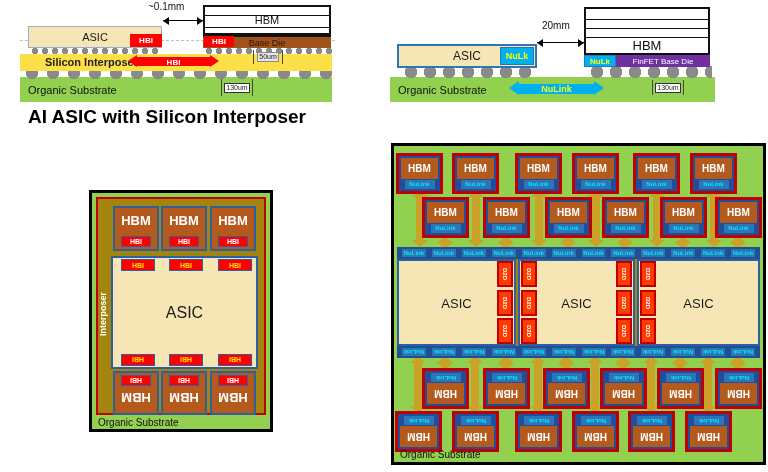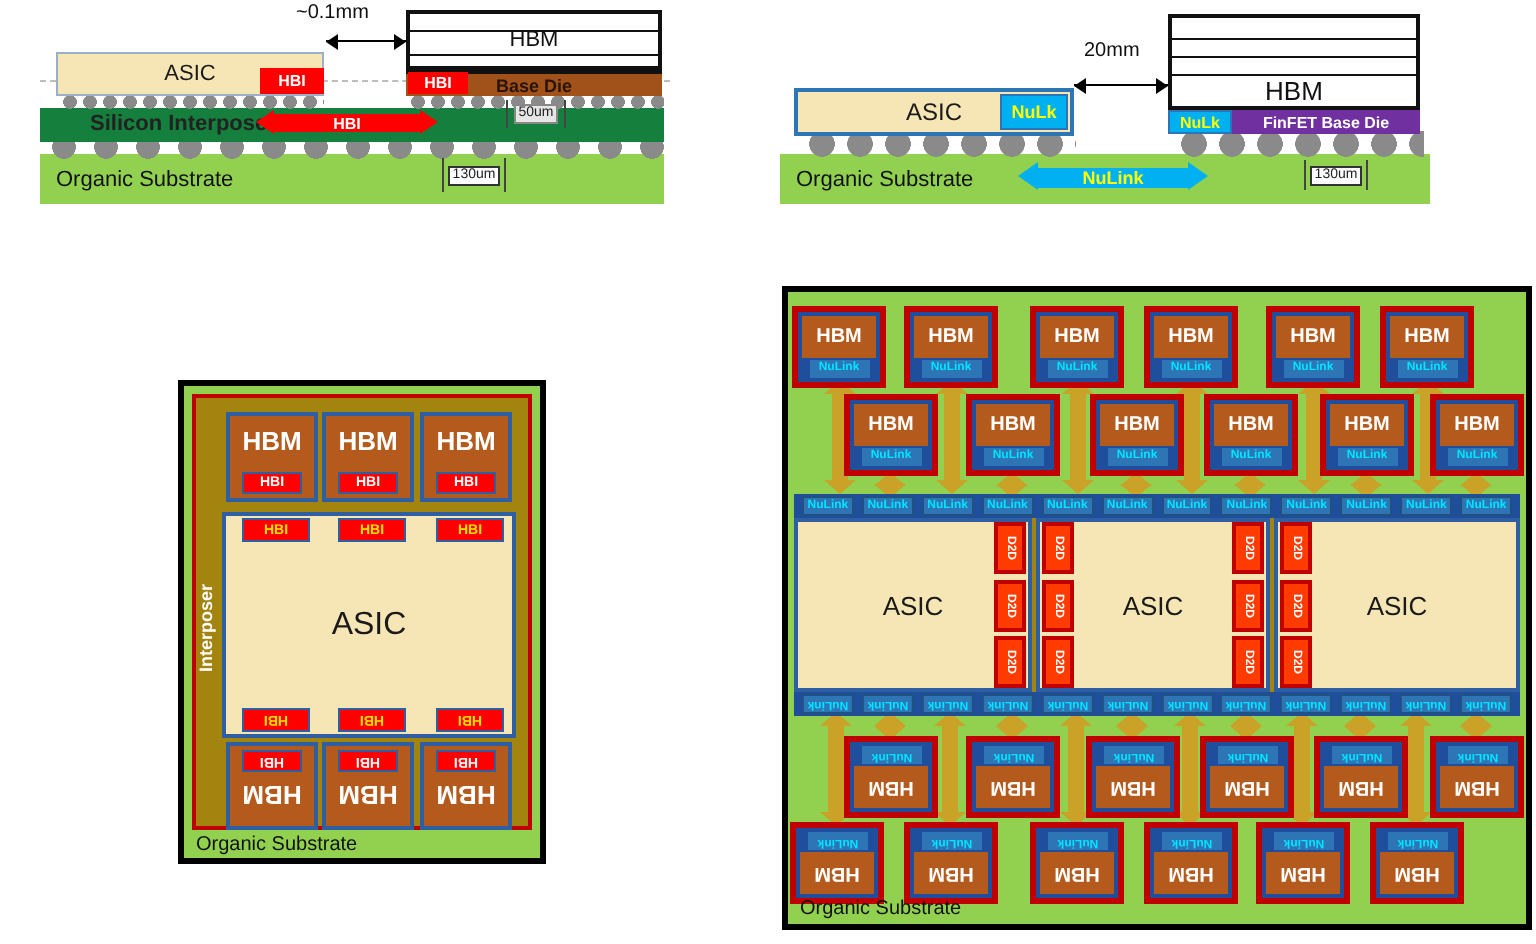--- a/index.html
+++ b/index.html
@@ -12,22 +12,22 @@
   .asicbox.bluebrd{border:2px solid #2E75B6;}
   .asicbox .albl{position:absolute;left:0;right:0;top:50%;transform:translateY(-50%);
     text-align:center;font-size:11px;color:#1a1a1a;}
   .hbired{position:absolute;background:#FF0000;color:#fff;font-weight:bold;font-size:8px;
     display:flex;align-items:center;justify-content:center;box-sizing:border-box;}
   .hbmstack{position:absolute;background:#fff;border:2px solid #111;box-sizing:border-box;}
   .hline{position:absolute;left:0;right:0;height:1px;background:#111;}
   .hbmlbl{position:absolute;left:0;right:0;text-align:center;font-size:11px;color:#111;font-weight:500;}
   .basedie{position:absolute;background:#A0521A;border-top:2px solid #111;box-sizing:border-box;}
   .basedie .bdlbl{position:absolute;left:0;right:0;top:1px;text-align:center;
-    font-weight:bold;font-size:9px;color:#2a140a;}
-  .interposer{position:absolute;background:#15803d;}
+    font-weight:normal;font-size:9px;color:#2a140a;}
+  .interposer{position:absolute;background:#fde047;}
   .interposer .iplbl{position:absolute;left:25px;top:2px;font-size:11px;font-weight:600;color:#222;}
   .substrate{position:absolute;background:#92D050;}
   .substrate .sublbl{position:absolute;left:8px;top:7px;font-size:11px;font-weight:500;color:#111;}
   .bumps-sm{position:absolute;height:8px;
     background:radial-gradient(circle 3.5px at 5px 4px,#8A8A8A 97%,rgba(0,0,0,0) 100%) repeat-x;
     background-size:10px 8px;}
   .bumps-lg{position:absolute;height:13px;
     background:radial-gradient(circle 6px at 10px 6.5px,#8A8A8A 97%,rgba(0,0,0,0) 100%) repeat-x;
     background-size:21px 13px;}
   .bumps-lg2{position:absolute;height:14px;
@@ -60,21 +60,21 @@
     border-top:4px solid transparent;border-bottom:4px solid transparent;border-left:6px solid #000;}
   .ann{position:absolute;font-size:10px;color:#111;}
   .dimwrap{position:absolute;border-left:1px solid #444;border-right:1px solid #444;
     display:flex;align-items:center;justify-content:center;}
   .dimwrap .dlbl{background:#e6e6e6;border:1px solid #888;font-size:7px;color:#222;
     line-height:8px;padding:0 1px;white-space:nowrap;}
   .dimwrap.white .dlbl{background:#fff;border:1px solid #333;}
   .cyanbox{position:absolute;background:#00B0F0;border:1px solid #2E75B6;box-sizing:border-box;
     display:flex;align-items:center;justify-content:center;color:#FFFF00;font-weight:bold;}
   .purplebox{position:absolute;background:#7030A0;display:flex;align-items:center;
-    justify-content:center;color:#fff;font-weight:bold;font-size:8px;}
+    justify-content:center;color:#fff;font-weight:normal;font-size:8px;}
   .title{position:absolute;font-size:19px;font-weight:bold;color:#000;white-space:nowrap;}
   
   .pkgL{position:absolute;left:89px;top:190px;width:184px;height:242px;background:#92D050;
     border:3px solid #000;box-sizing:border-box;}
   .pkgL .ring{position:absolute;left:4px;top:4px;right:4px;bottom:14px;
     border:2px solid #C00000;background:#A2840E;}
   .vwrap{position:absolute;display:flex;align-items:center;justify-content:center;}
   .vwrap span{transform:rotate(-90deg);white-space:nowrap;font-size:9px;font-weight:bold;color:#fff;}
   .chipL{position:absolute;width:46px;height:45px;background:#B55A1D;
     border:2px solid #2E5FA3;box-sizing:border-box;}
@@ -163,20 +163,21 @@
     <div class="hbired" style="left:184px;top:36px;width:30px;height:11px">HBI</div>
     <span class="ann" style="left:128px;top:1px">~0.1mm</span>
     <div class="dim" style="left:143px;top:20px;width:40px"></div>
     <div class="dimwrap" style="left:233px;top:50px;width:28px;height:14px">
       <span class="dlbl">50um</span>
     </div>
     <div class="dimwrap white" style="left:201px;top:79px;width:30px;height:17px">
       <span class="dlbl">130um</span>
     </div>
   </div>
+  <div class="title" style="left:28px;top:106px">AI ASIC with Silicon Interposer</div>
 
   <div class="sec" style="left:390px;top:0;width:378px;height:104px">
     <div class="substrate" style="left:0;top:77px;width:325px;height:25px">
       <span class="sublbl">Organic Substrate</span>
     </div>
     <div class="bumps-lg2" style="left:12px;top:65px;width:136px"></div>
     <div class="bumps-lg2" style="left:198px;top:65px;width:124px"></div>
     <div class="asicbox bluebrd" style="left:7px;top:44px;width:140px;height:24px">
       <span class="albl" style="font-size:12px">ASIC</span>
     </div>

